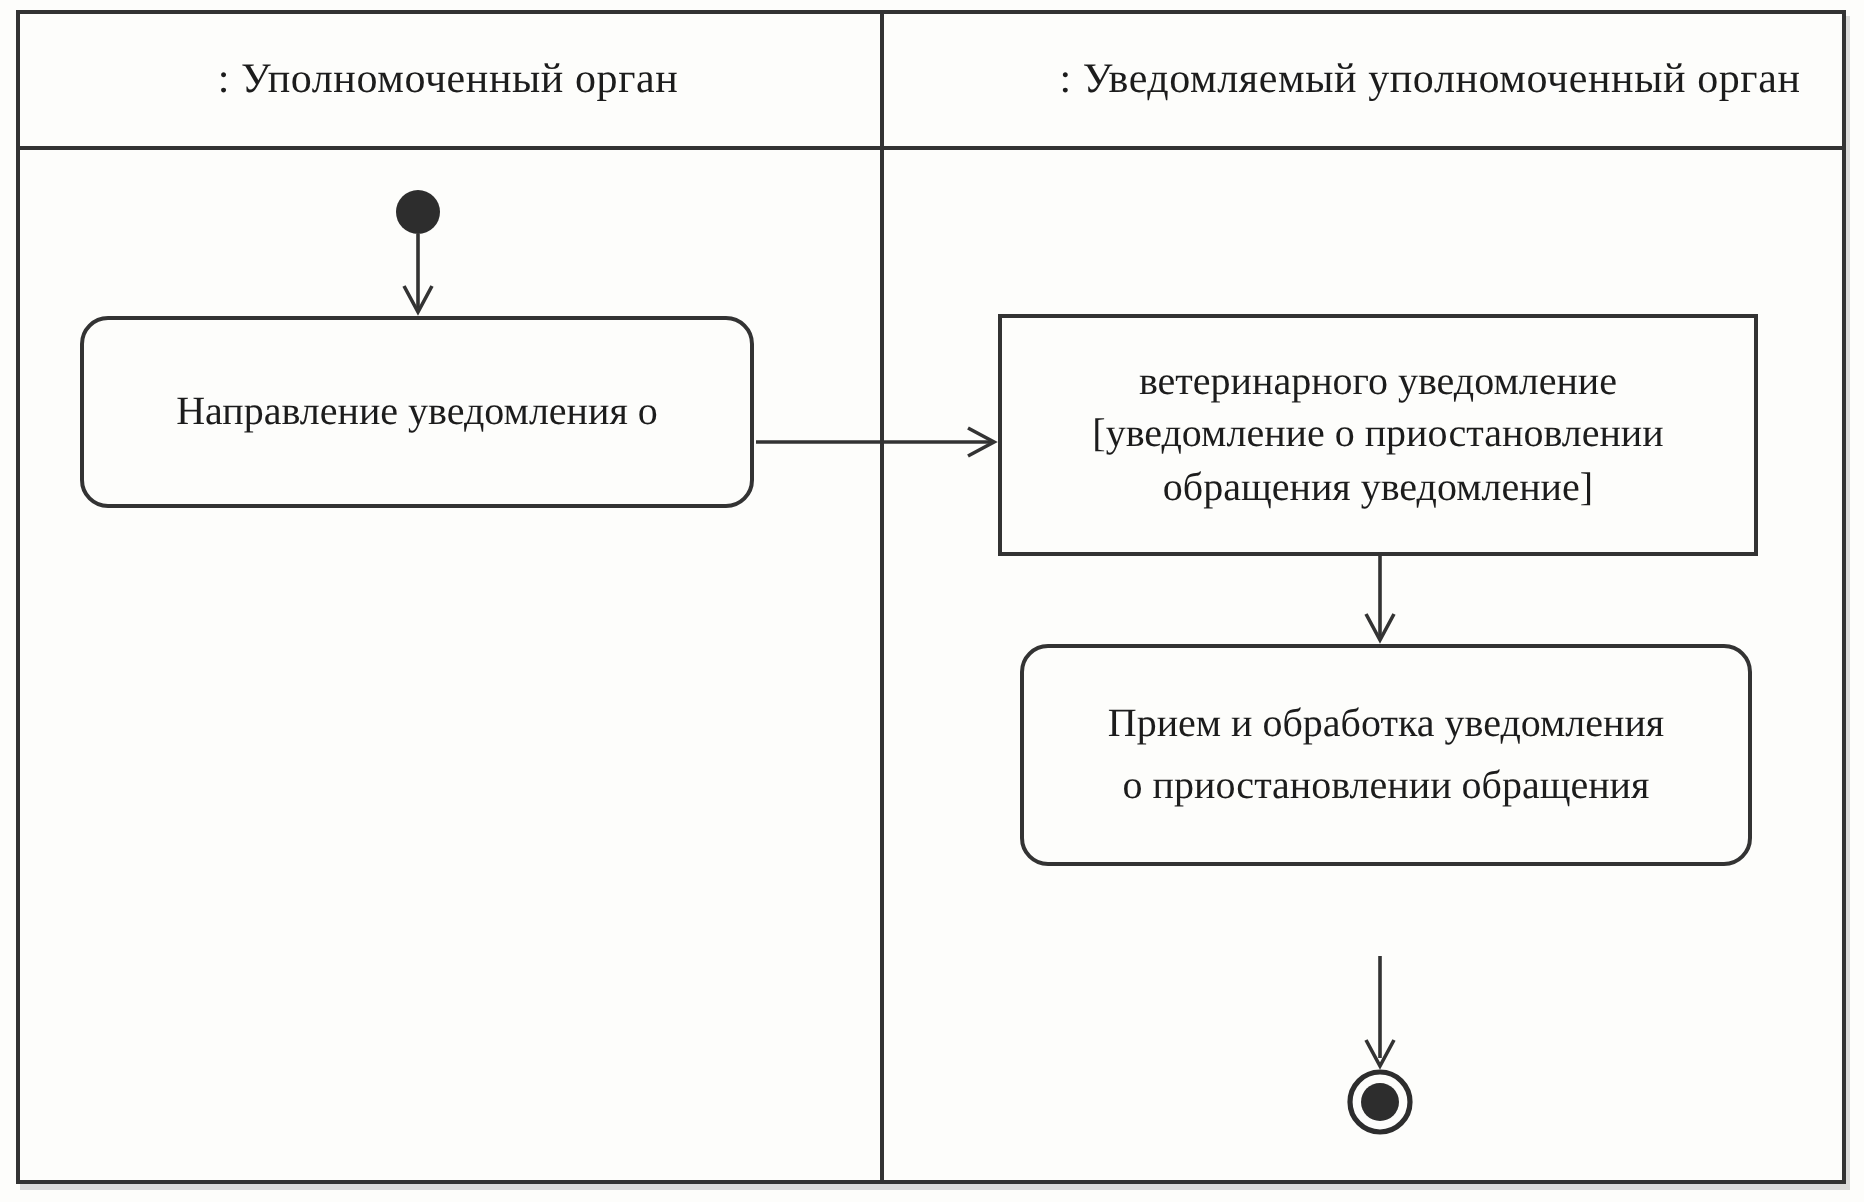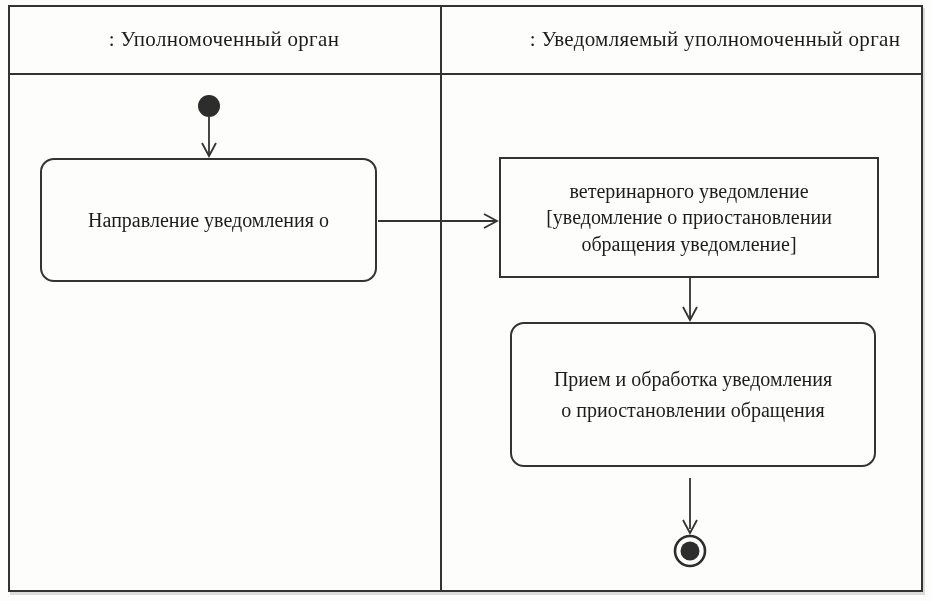--- a/index.html
+++ b/index.html
@@ -63,23 +63,23 @@
     display: flex;
     flex-direction: column;
     align-items: center;
     justify-content: center;
     text-align: center;
     font-size: 20px;
     box-sizing: border-box;
   }
   .node .line { white-space: nowrap; }
   .action { border-radius: 14px; line-height: 1.55; }
-  .action-1 { left: 40px;  top: 158px; width: 337px; height: 124px; }
+  .action-1 { left: 40px;  top: 158px; width: 337px; height: 96px; }
   .object-1 { left: 499px; top: 157px; width: 380px; height: 121px; line-height: 1.32; }
-  .action-2 { left: 510px; top: 322px; width: 366px; height: 145px; }
+  .action-2 { left: 510px; top: 322px; width: 366px; height: 111px; }
 
   .connector-layer {
     position: absolute;
     left: 0;
     top: 0;
     width: 932px;
     height: 601px;
     pointer-events: none;
   }
   .connector-layer * { vector-effect: non-scaling-stroke; }

